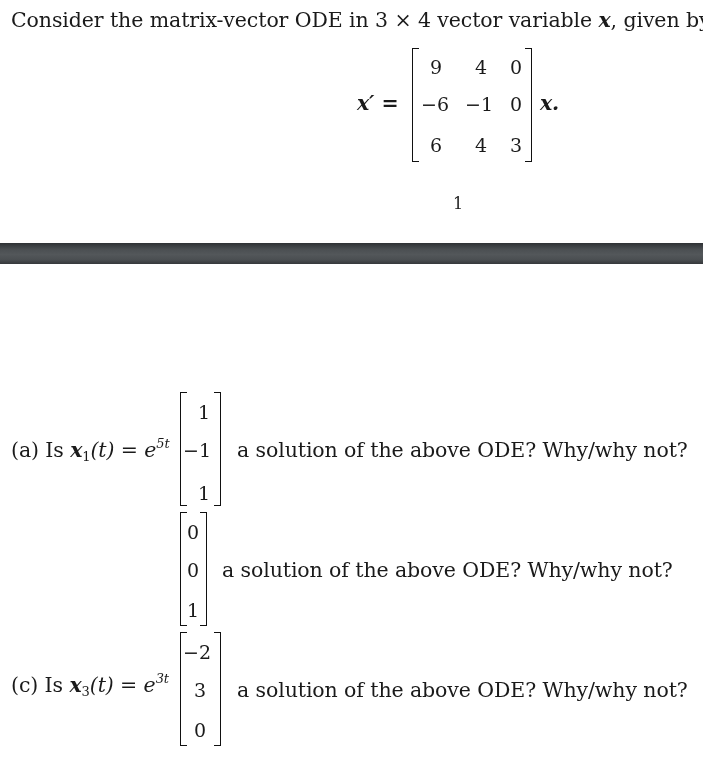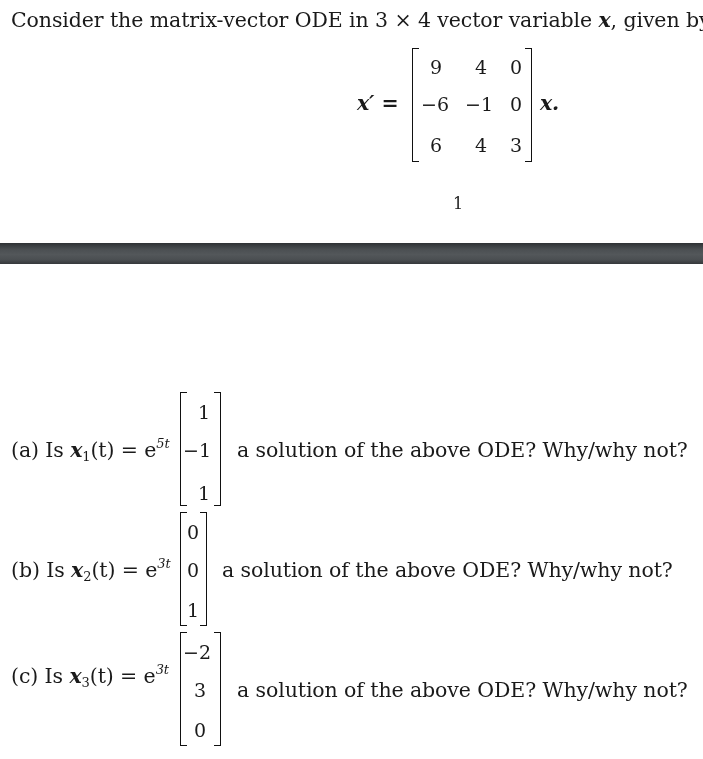--- a/index.html
+++ b/index.html
@@ -4,21 +4,21 @@
 <style>
   html, body { margin:0; padding:0; background:#ffffff; }
   body {
     width:703px; height:759px; position:relative; overflow:hidden;
     font-family: "DejaVu Serif", "Liberation Serif", serif;
     color:#1a1a1a;
   }
   .abs { position:absolute; }
   .txt { font-size:20.5px; white-space:nowrap; letter-spacing:-0.1px; }
   .bx { font-weight:bold; font-style:italic; }
-  .it { }
+  .it { font-style:italic; }
   .sup { font-size:13px; position:relative; top:-9px; font-style:italic; }
   .sub { font-size:13px; position:relative; top:4px; }
   .bracket { position:absolute; border:1.6px solid #111; }
   .bl { border-right:none; width:6px; }
   .br { border-left:none; width:6px; }
   .cell { position:absolute; font-size:19px; text-align:right; white-space:nowrap; }
   .divider {
     position:absolute; left:0; top:243px; width:703px; height:21px;
     background:linear-gradient(#2f3235 0%, #4b4f52 30%, #53575a 55%, #4a4e51 80%, #35383b 100%);
   }
@@ -62,33 +62,30 @@
   </div>
   <div class="bracket bl" style="left:180px; top:4px; height:112px;"></div>
   <div class="bracket br" style="left:214px; top:4px; height:112px;"></div>
   <div class="cell" style="left:183px; width:27px; top:13px;">1</div>
   <div class="cell" style="left:183px; width:27px; top:51px;">−1</div>
   <div class="cell" style="left:183px; width:27px; top:94px;">1</div>
   <div class="abs txt" style="left:237px; top:50px;">a solution of the above ODE? Why/why not?</div>
 </div>
 
 <div class="abs" style="left:0; top:508px; width:703px; height:122px;">
-  <div class="abs txt" style="left:11px; top:50px;">
-    <span>(b) Is </span><span class="bx">x</span><span class="sub">2</span><span class="it">(t) = e</span><span class="sup">3t</span>
-  </div>
   <div class="bracket bl" style="left:180px; top:4px; height:112px;"></div>
   <div class="bracket br" style="left:200px; top:4px; height:112px;"></div>
   <div class="cell" style="left:183px; width:16px; top:13px;">0</div>
   <div class="cell" style="left:183px; width:16px; top:51px;">0</div>
   <div class="cell" style="left:183px; width:16px; top:91px;">1</div>
   <div class="abs txt" style="left:222px; top:50px;">a solution of the above ODE? Why/why not?</div>
 </div>
 
 <div class="abs" style="left:0; top:628px; width:703px; height:125px;">
-  <div class="abs txt" style="left:11px; top:36px;">
+  <div class="abs txt" style="left:11px; top:45px;">
     <span>(c) Is </span><span class="bx">x</span><span class="sub">3</span><span class="it">(t) = e</span><span class="sup">3t</span>
   </div>
   <div class="bracket bl" style="left:180px; top:4px; height:112px;"></div>
   <div class="bracket br" style="left:214px; top:4px; height:112px;"></div>
   <div class="cell" style="left:183px; width:27px; top:13px;">−2</div>
   <div class="cell" style="left:183px; width:23px; top:51px;">3</div>
   <div class="cell" style="left:183px; width:23px; top:91px;">0</div>
   <div class="abs txt" style="left:237px; top:50px;">a solution of the above ODE? Why/why not?</div>
 </div>
 

